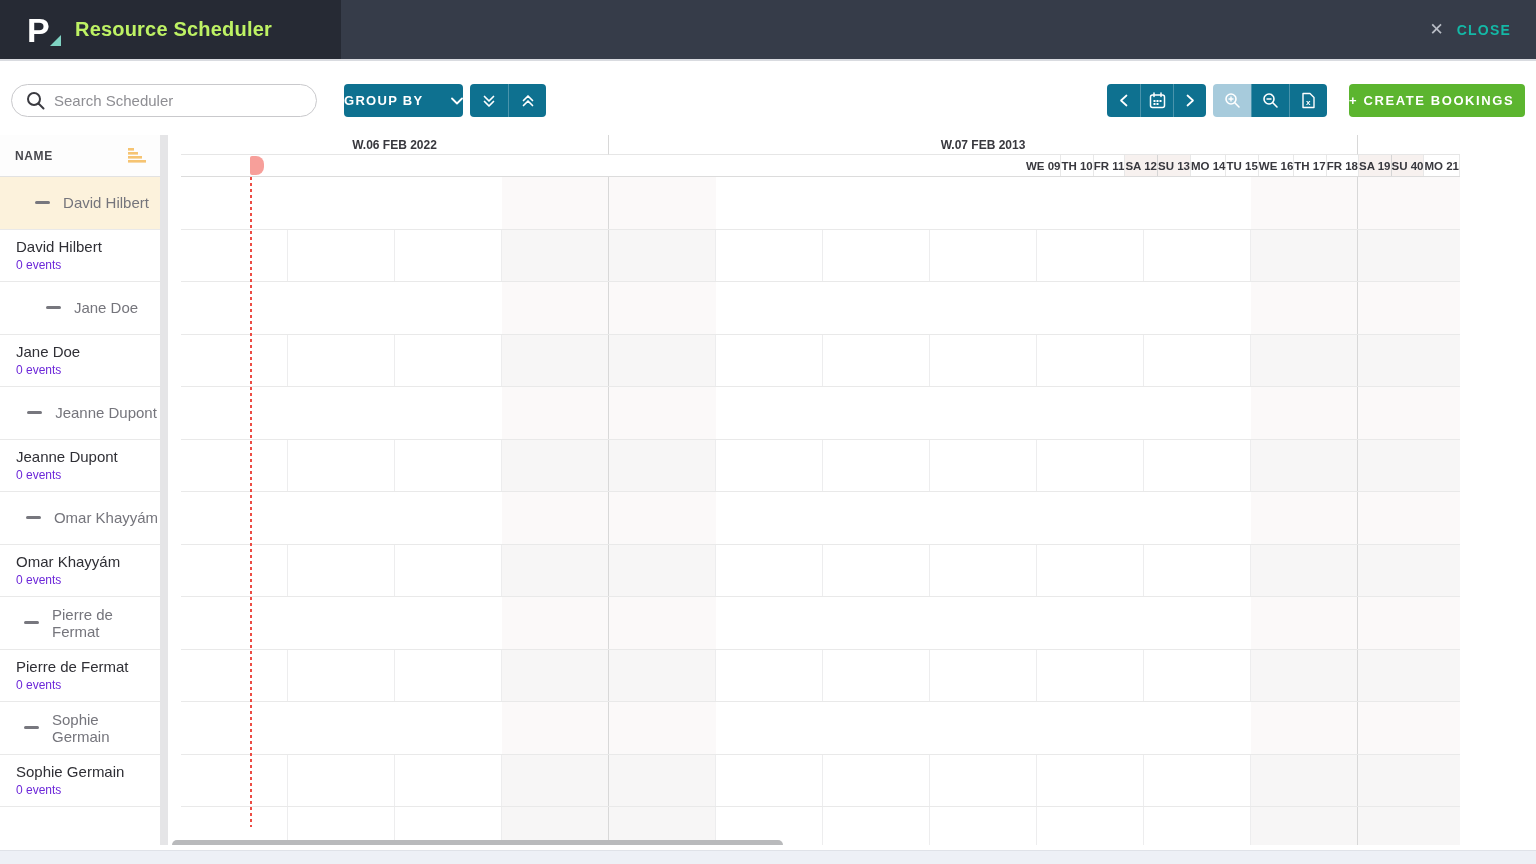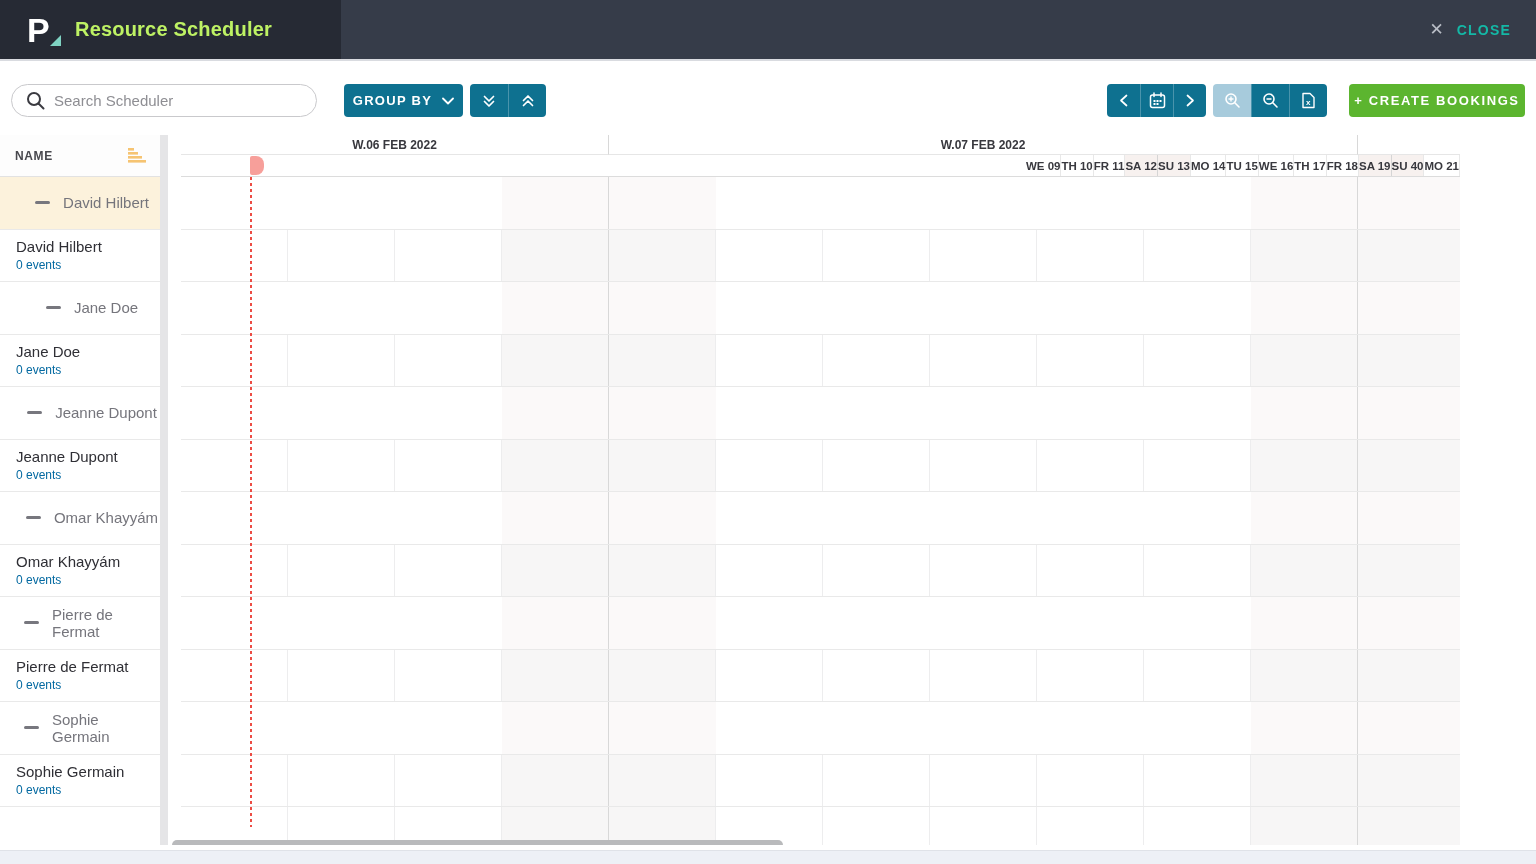--- a/index.html
+++ b/index.html
@@ -29,21 +29,21 @@
              background:#fff; display:flex; align-items:center; padding:0 11px; }
   .search-wrap { position:relative; width:306px; height:33px; }
   .search-input { width:100%; height:100%; border:1px solid #c9c9cc; border-radius:17px;
                   padding:0 14px 0 42px; font-size:15px; color:#333;
                   font-family:"Liberation Sans", sans-serif; outline:none; }
   .search-input::placeholder { color:#8e8e93; }
   .search-icon { position:absolute; left:15px; top:7px; }
 
   .btn { height:33px; border:none; border-radius:4px; background:#0e7190; color:#fff;
          font-family:"Liberation Sans", sans-serif; font-size:13px; font-weight:700;
-         letter-spacing:1.3px; display:flex; align-items:center; justify-content:center;
+         letter-spacing:1.3px; display:flex; align-items:center; justify-content:space-between;
          cursor:pointer; }
   .groupby-btn { width:119px; margin-left:27px; gap:10px; }
   .btn-group { display:flex; height:33px; border-radius:4px; overflow:hidden; margin-left:7px; }
   .seg { width:38px; height:33px; background:#0e7190; border:none; display:flex;
          align-items:center; justify-content:center; cursor:pointer; }
   .seg + .seg { border-left:1px solid rgba(255,255,255,.25); }
   .seg.disabled { background:#a7cbdc; }
   .nav-group { margin-left:auto; }
   .nav-group .seg { width:33px; }
   .create-btn { width:176px; margin-left:22px; background:#5cb52f; letter-spacing:1.6px; }
@@ -75,21 +75,21 @@
               border-radius:2px 8px 8px 2px; }
 
   .l-row { height:52.5px; border-bottom:1px solid #e9e9e9; display:flex;
            flex-direction:column; justify-content:center; background:#fff; cursor:pointer; }
   .l-row.group { flex-direction:row; align-items:center; gap:13px; padding-left:24px; }
   .l-row.group.selected { background:#fcf2dc; }
   .dash { width:15px; height:3px; border-radius:2px; background:#77777e; flex:0 0 auto; }
   .g-name { font-size:15px; color:#75757c; }
   .l-row.res { padding-left:16px; }
   .r-name { font-size:15px; color:#2f2f35; }
-  .r-events { font-size:12px; color:#0369a1; margin-top:3px; }
+  .r-events { font-size:12px; color:#6d28d9; margin-top:3px; }
   .l-row.partial { height:38px; border-bottom:none; }
 
   .tl-body { position:relative; }
   .t-row { height:52.5px; display:flex; border-bottom:1px solid #e9e9e9; background:#fff; }
   .t-row.partial { height:38px; border-bottom:none; }
   .t-cell { flex:0 0 107px; width:107px; height:100%; border-right:1px solid transparent; }
   .t-row.res .t-cell { border-right:1px solid #ededee; }
   .t-row.res .t-cell.weekend { background:#f7f6f6; }
   .t-row.group .t-cell.weekend { background:#fbf9f9; }
   .t-cell.weekend-end { border-right:1px solid #d8d8d8 !important; }
@@ -299,21 +299,21 @@
 
     <div class="splitter"></div>
 
     <div class="tl-col">
       <div class="tl-header">
         <div class="week-row" id="week-row">
             <div class="week-cell" style="flex: 0 0 428px;">
               <span>W.06 FEB 2022</span>
             </div>
             <div class="week-cell" style="flex: 0 0 749px;">
-              <span>W.07 FEB 2022</span>
+              <span>W.07 FEB 2013</span>
             </div>
             <div class="week-cell" style="flex: 0 0 191px; border-right: none;">
               <span></span>
             </div>
           </div>
         <div class="day-row" id="day-row">
           <div class="day-cell">
               <span>WE 09</span>
             </div>
             <div class="day-cell">

